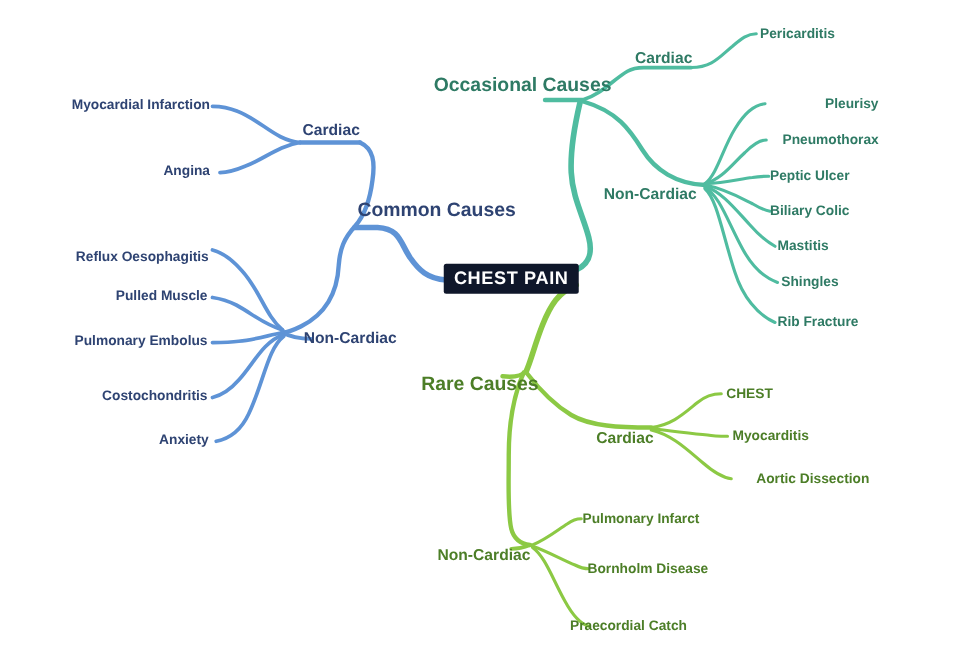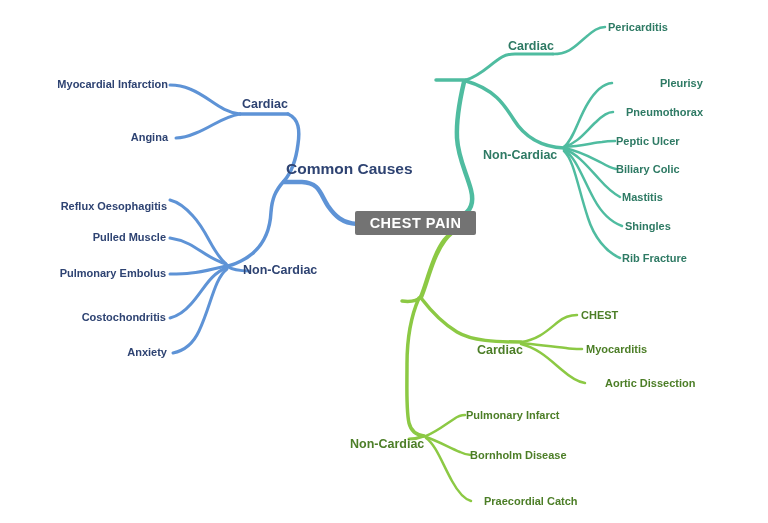--- a/index.html
+++ b/index.html
@@ -21,22 +21,22 @@
     position:absolute;z-index:2;white-space:nowrap;font-weight:bold;
     cursor:default;line-height:1.15;
   }
   .leaf{font-size:11px;}
   .grp{font-size:12.5px;}
   .branch{font-size:15.5px;}
   .blue-t{color:#2e4372;}
   .teal-t{color:#2e7a64;}
   .green-t{color:#4c7e27;}
   .root-node{
-    position:absolute;z-index:3;left:355px;top:211px;width:121px;height:24px;
-    background:#737373;border-radius:2px;color:#ffffff;font-weight:bold;
+    position:absolute;z-index:3;left:355px;top:211px;width:108px;height:24px;
+    background:#0f172a;border-radius:2px;color:#ffffff;font-weight:bold;
     font-size:14.5px;letter-spacing:0.5px;display:flex;align-items:center;
     justify-content:center;cursor:default;
   }
 </style>
 </head>
 <body>
 
 <div class="canvas">
 
   <svg class="links" width="768" height="523" viewBox="0 0 768 523">
@@ -85,33 +85,35 @@
   <div class="lbl grp blue-t" style="left:242px;top:97px;">Cardiac</div>
   <div class="lbl leaf blue-t" style="right:600px;top:78px;">Myocardial Infarction</div>
   <div class="lbl leaf blue-t" style="right:600px;top:131px;">Angina</div>
   <div class="lbl grp blue-t" style="left:243px;top:263px;">Non-Cardiac</div>
   <div class="lbl leaf blue-t" style="right:601px;top:200px;">Reflux Oesophagitis</div>
   <div class="lbl leaf blue-t" style="right:602px;top:231px;">Pulled Muscle</div>
   <div class="lbl leaf blue-t" style="right:602px;top:267px;">Pulmonary Embolus</div>
   <div class="lbl leaf blue-t" style="right:602px;top:311px;">Costochondritis</div>
   <div class="lbl leaf blue-t" style="right:601px;top:346px;">Anxiety</div>
 
+  <div class="lbl branch teal-t" style="left:347px;top:60px;">Occasional Causes</div>
   <div class="lbl grp teal-t" style="left:508px;top:39px;">Cardiac</div>
   <div class="lbl leaf teal-t" style="left:608px;top:21px;">Pericarditis</div>
   <div class="lbl grp teal-t" style="left:483px;top:148px;">Non-Cardiac</div>
   <div class="lbl leaf teal-t" style="left:616px;top:77px;padding-left:44px;">Pleurisy</div>
   <div class="lbl leaf teal-t" style="left:614px;top:106px;padding-left:12px;">Pneumothorax</div>
   <div class="lbl leaf teal-t" style="left:616px;top:135px;">Peptic Ulcer</div>
   <div class="lbl leaf teal-t" style="left:616px;top:163px;">Biliary Colic</div>
   <div class="lbl leaf teal-t" style="left:622px;top:191px;">Mastitis</div>
   <div class="lbl leaf teal-t" style="left:625px;top:220px;">Shingles</div>
   <div class="lbl leaf teal-t" style="left:622px;top:252px;text-align:center;">Rib Fracture</div>
 
+  <div class="lbl branch green-t" style="left:337px;top:299px;">Rare Causes</div>
   <div class="lbl grp green-t" style="left:477px;top:343px;">Cardiac</div>
   <div class="lbl leaf green-t" style="left:581px;top:309px;">CHEST</div>
   <div class="lbl leaf green-t" style="left:586px;top:343px;">Myocarditis</div>
   <div class="lbl leaf green-t" style="left:605px;top:377px;">Aortic Dissection</div>
   <div class="lbl grp green-t" style="left:350px;top:437px;">Non-Cardiac</div>
   <div class="lbl leaf green-t" style="left:466px;top:409px;">Pulmonary Infarct</div>
   <div class="lbl leaf green-t" style="left:470px;top:449px;">Bornholm Disease</div>
-  <div class="lbl leaf green-t" style="left:484px;top:495px;">Praecordial Catch</div>
+  <div class="lbl leaf green-t" style="left:456px;top:495px;">Praecordial Catch</div>
 
 </div>
 
 </body></html>

